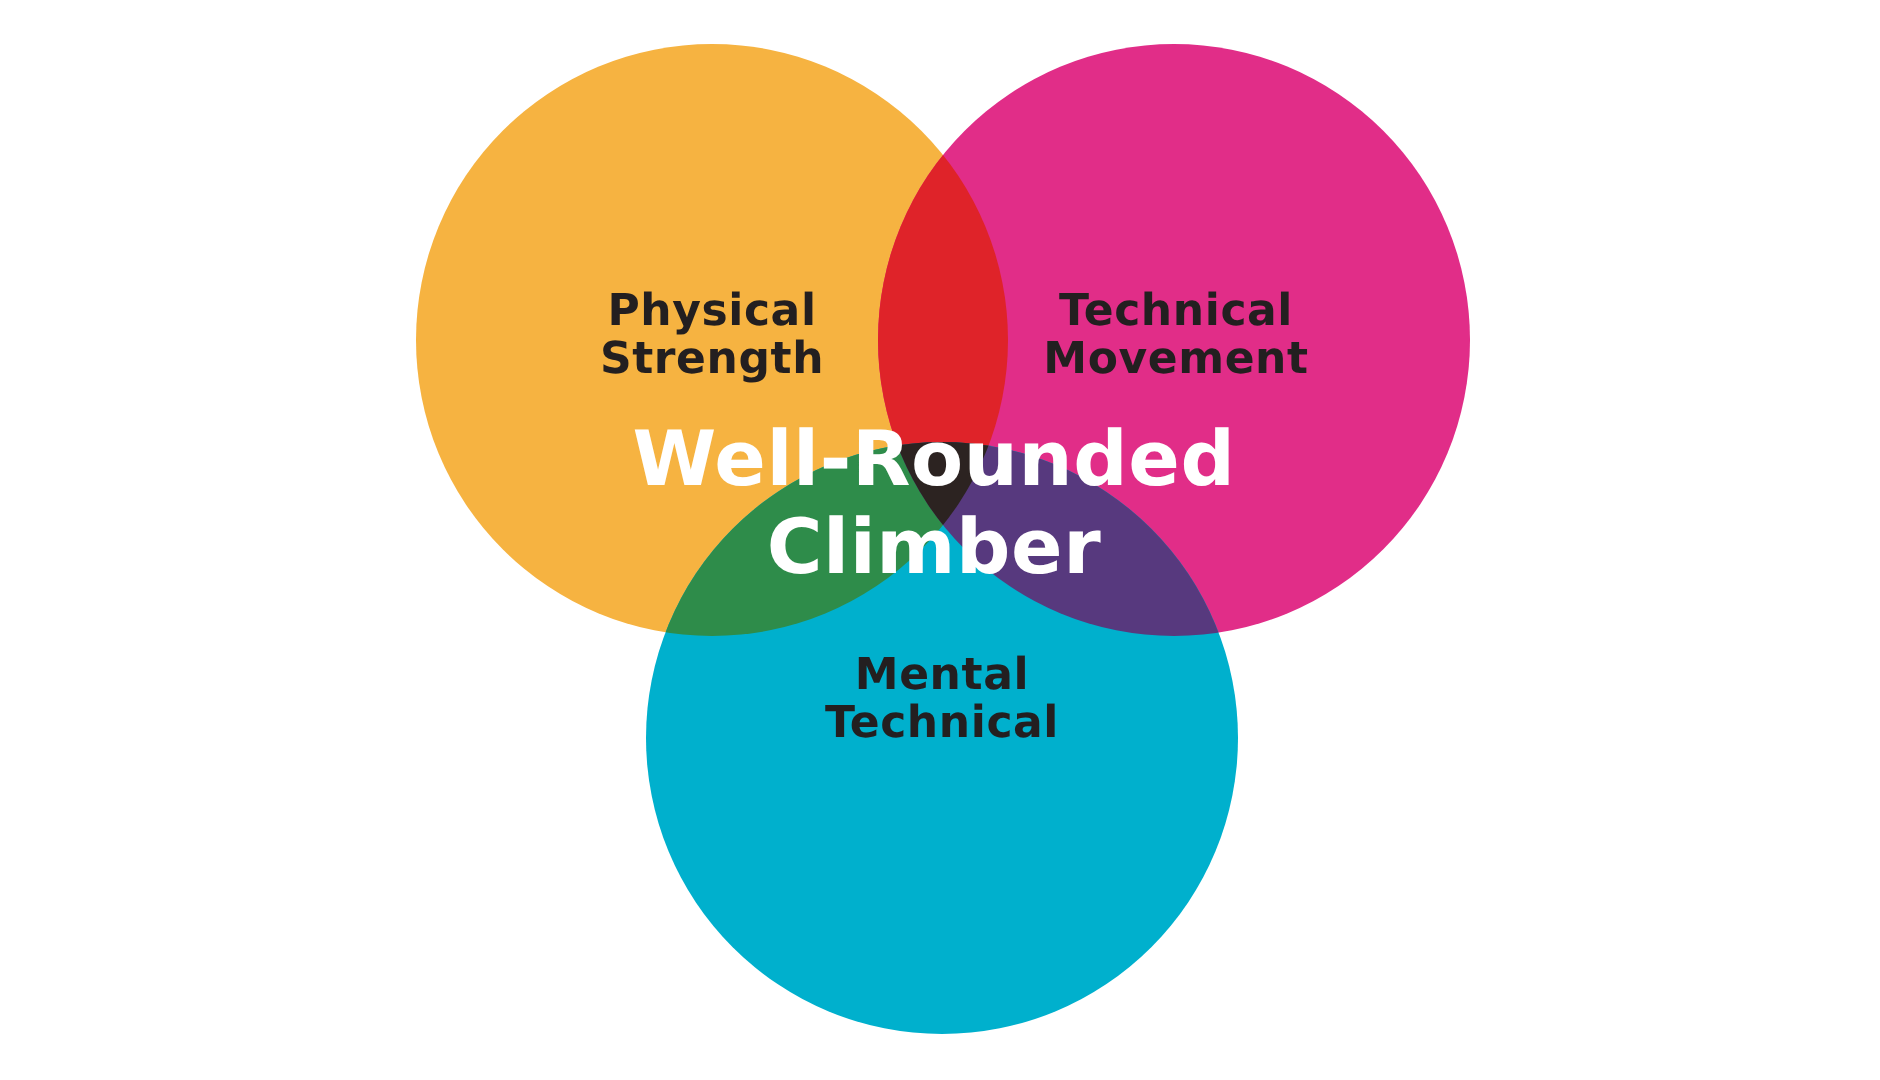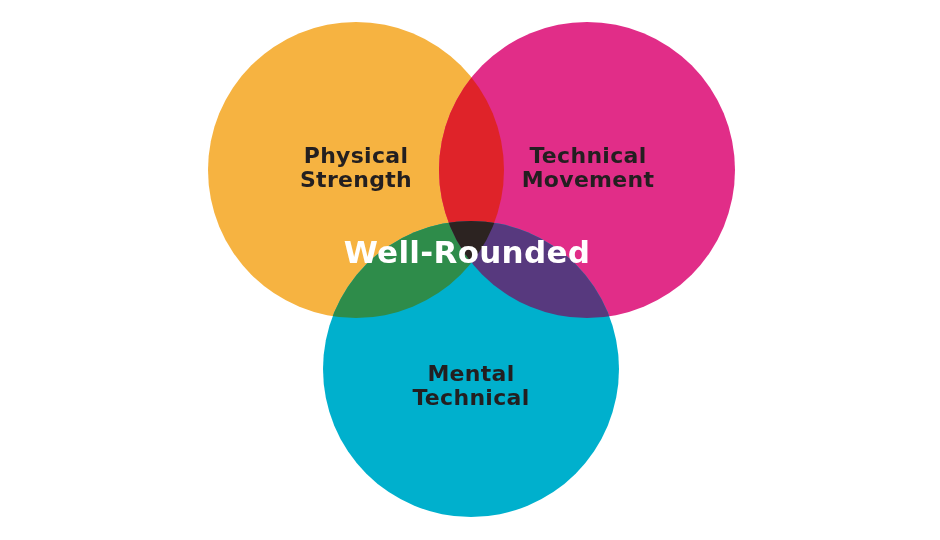--- a/index.html
+++ b/index.html
@@ -30,27 +30,27 @@
     pointer-events: none;
   }
   .set-label {
     color: #231F20;
     font-size: 22px;
     line-height: 1.08;
     letter-spacing: 0.3px;
   }
   .center-label {
     color: #FFFFFF;
-    font-size: 31px;
+    font-size: 38px;
     line-height: 1.17;
     letter-spacing: 0.3px;
   }
   .label-physical  { left: 356px; top: 168px; }
   .label-technical { left: 588px; top: 168px; }
-  .label-mental    { left: 471px; top: 386px; }
+  .label-mental    { left: 471px; top: 350px; }
   .label-center    { left: 467px; top: 252px; }
 </style>
 </head>
 <body>
 
 <div class="stage">
 
   <svg width="940" height="540" viewBox="0 0 940 540">
     <defs>
       <clipPath id="clip-physical">
@@ -97,15 +97,16 @@
     <div>Strength</div>
   </div>
 
   <div class="label set-label label-mental">
     <div>Mental</div>
     <div>Technical</div>
   </div>
 
   <div class="label center-label label-center">
     <div>Well-Rounded</div>
+    <div>Climber</div>
   </div>
 
 </div>
 
 </body></html>

